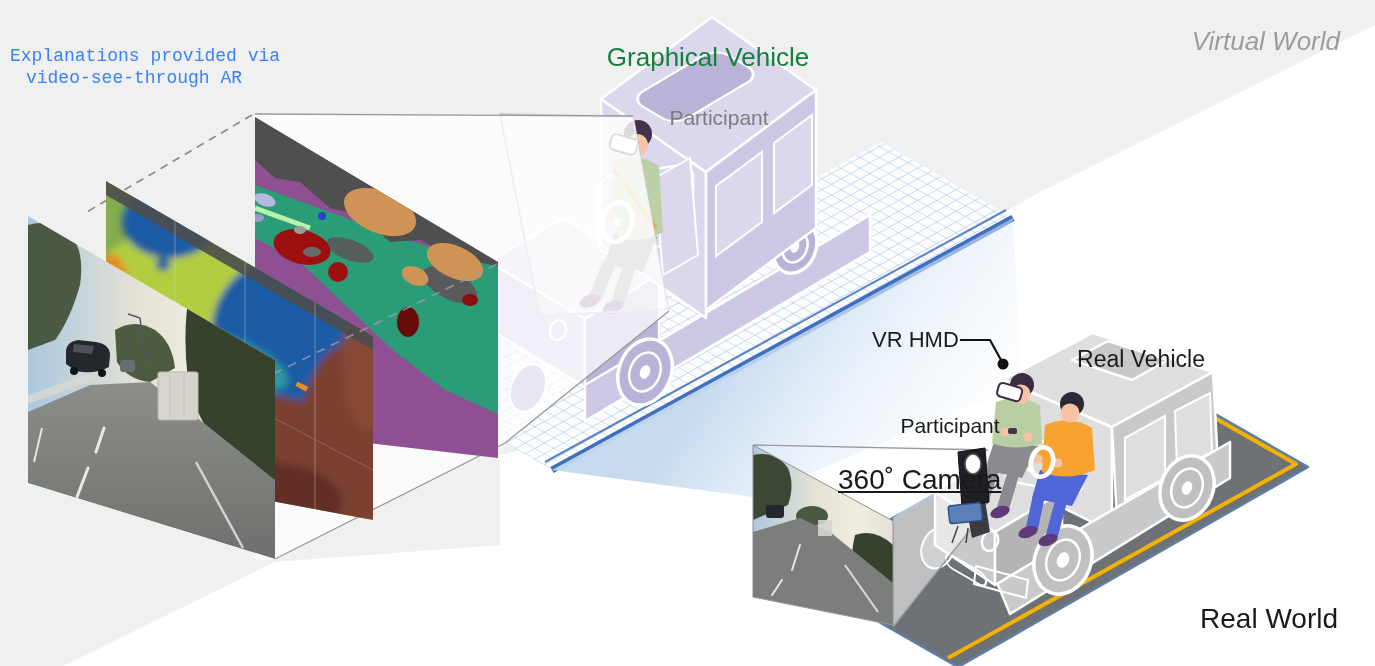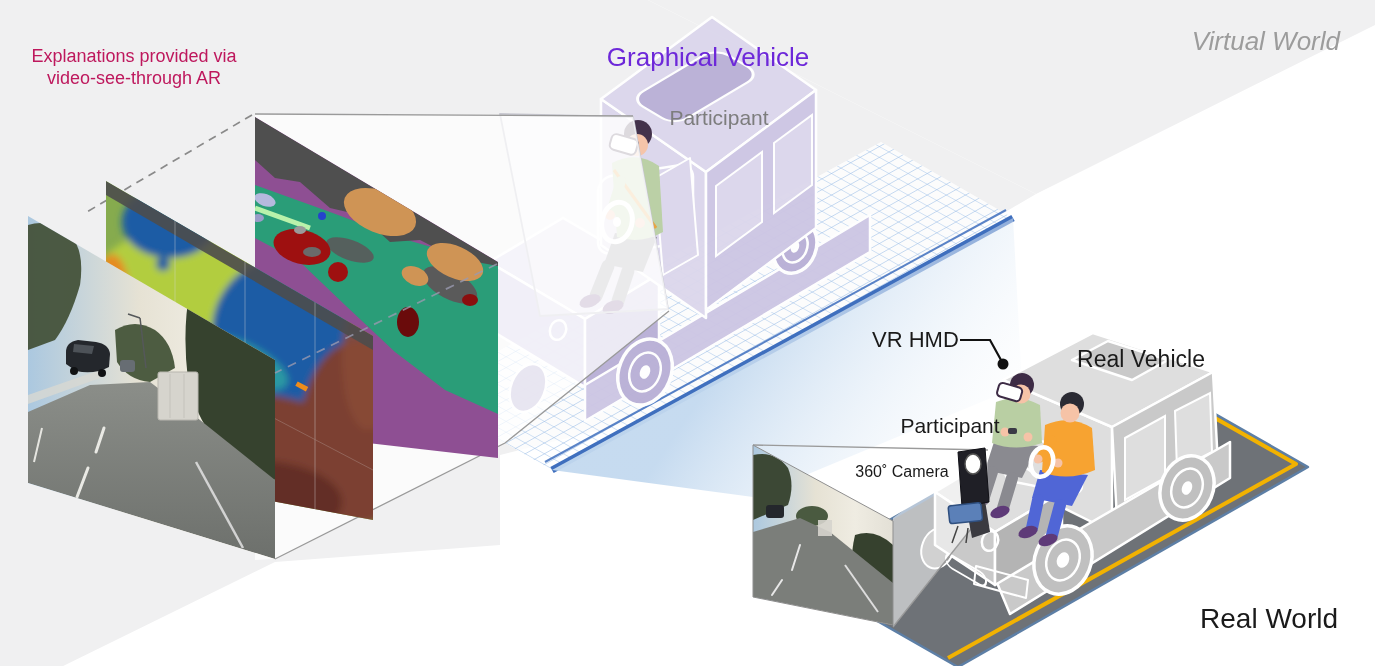--- a/index.html
+++ b/index.html
@@ -1,31 +1,31 @@
 <!DOCTYPE html>
 <html style="--c-background_gray: #f0f0f1; --c-lavender_light: #dcd7ec; --c-lavender_mid: #cdc6e4; --c-lavender_dark: #b9b0d6; --c-vehicle_gray_light: #dedede; --c-vehicle_gray_mid: #c9c9c9; --c-vehicle_gray_dark: #b4b4b4; --c-road_gray: #6e7277; --c-road_yellow: #f2b201; --c-road_edge_blue: #5d7fa6; --c-grid_blue: #9fc0e8; --c-grid_stripe_blue: #3f6fbe; --c-view_cone_blue: #c3d9ef; --c-shirt_green: #b9cfa3; --c-shirt_orange: #f7a331; --c-jeans_blue: #5066d6; --c-pants_gray: #8a8a90; --c-skin: #f6c3a7; --c-hair_purple: #3d2b45; --c-shoe_purple: #5e3a78; --c-seg_purple: #8e4f93; --c-seg_teal: #2a9d78; --c-seg_tan: #cf9455; --c-seg_red: #9e1010; --c-seg_sky_gray: #4f4f4f; --c-depth_blue: #1d5ba5; --c-depth_green: #86ab4e; --c-depth_brown: #7c4031; --c-depth_orange: #e8871e; --c-label_gray: #8c8c8c; --c-label_black: #1a1a1a;"><head>
 <meta charset="utf-8">
 <style>
   html,body{margin:0;padding:0;background:#fff;}
   #stage{position:relative;width:1375px;height:666px;overflow:hidden;background:#fff;
          font-family:"Liberation Sans",sans-serif;}
   #stage svg{position:absolute;left:0;top:0;}
   .lbl{position:absolute;line-height:1.18;white-space:nowrap;}
-  .gray{color:#be185d;}
+  .gray{color:#3b82f6;font-family:Liberation Mono, monospace;}
   .darkgray{color:#7d7d7d;}
   .black{color:#1a1a1a;}
   .explanations{left:10px;top:45px;width:248px;font-size:18px;line-height:22px;text-align:center;}
-  .graphical-vehicle{left:558px;top:42px;width:300px;font-size:26px;text-align:center;color:#6d28d9;}
+  .graphical-vehicle{left:558px;top:42px;width:300px;font-size:26px;text-align:center;color:#15803d;}
   .virtual-world{left:1088px;top:26px;width:252px;font-size:26px;text-align:right;color:#9c9c9c;font-style:italic;}
   .participant-virtual{left:638px;top:106px;width:162px;font-size:21px;text-align:center;}
   .real-world-image{left:0px;top:521px;width:216px;font-size:19px;line-height:24px;text-align:center;}
   .vr-hmd{left:872px;top:327px;width:126px;font-size:22px;text-align:left;}
   .real-vehicle{left:1020px;top:346px;width:242px;font-size:23px;text-align:center;}
   .participant-real{left:870px;top:414px;width:160px;font-size:21px;text-align:center;}
-  .camera-360{left:838px;top:463px;width:128px;font-size:16px;text-align:center;}
+  .camera-360{left:838px;top:463px;width:128px;font-size:28px;text-align:center;text-decoration:underline;}
   .wizard-driver{left:1077px;top:447px;width:120px;font-size:21px;line-height:25px;text-align:center;}
   .real-world{left:1088px;top:602px;width:250px;font-size:28px;text-align:right;}
 </style>
 </head>
 <body>
 
 <div id="stage">
 
 <svg width="1375" height="666" viewBox="0 0 1375 666">
   <defs>

